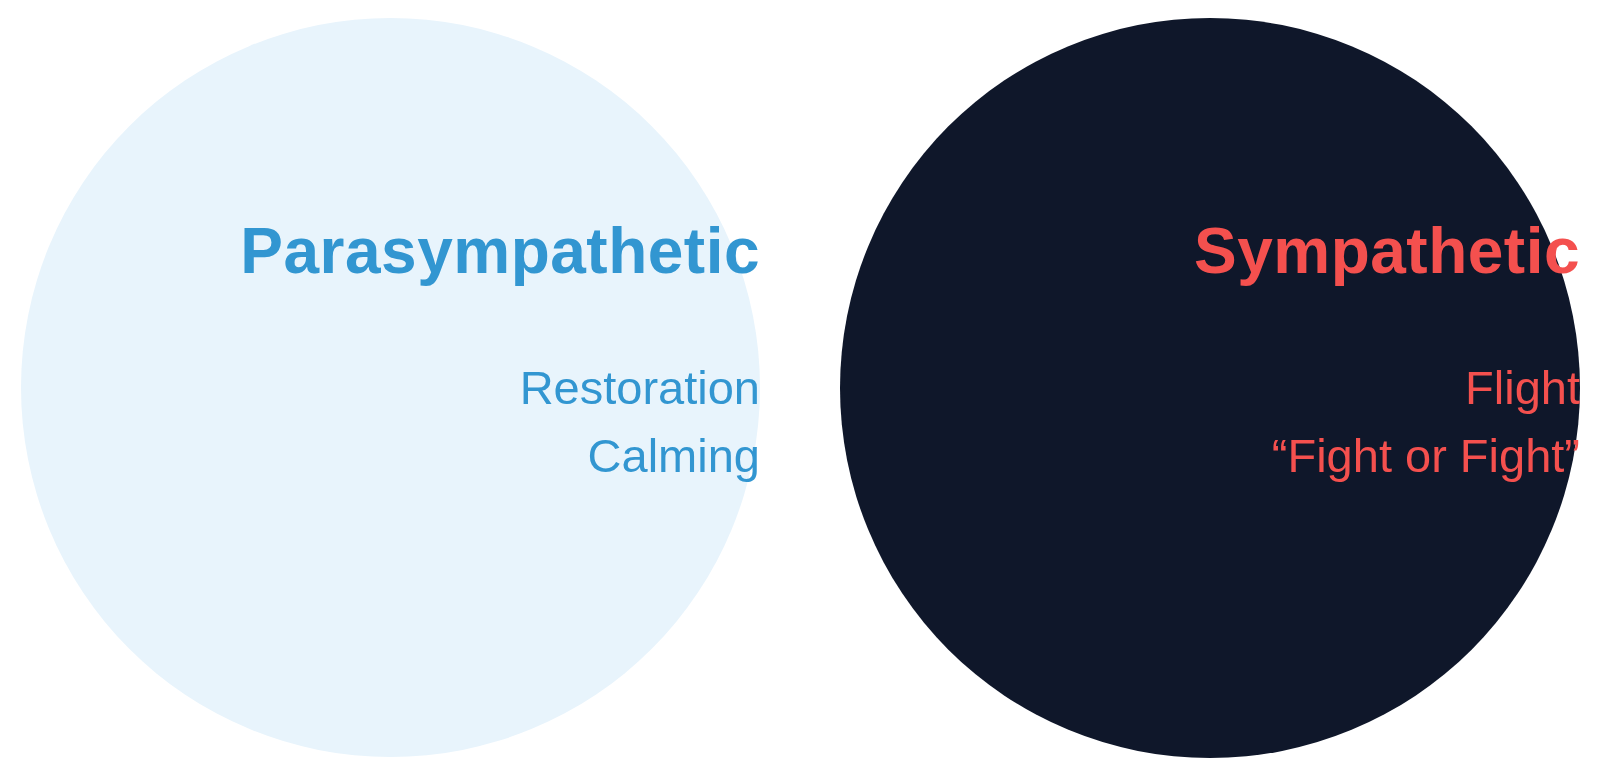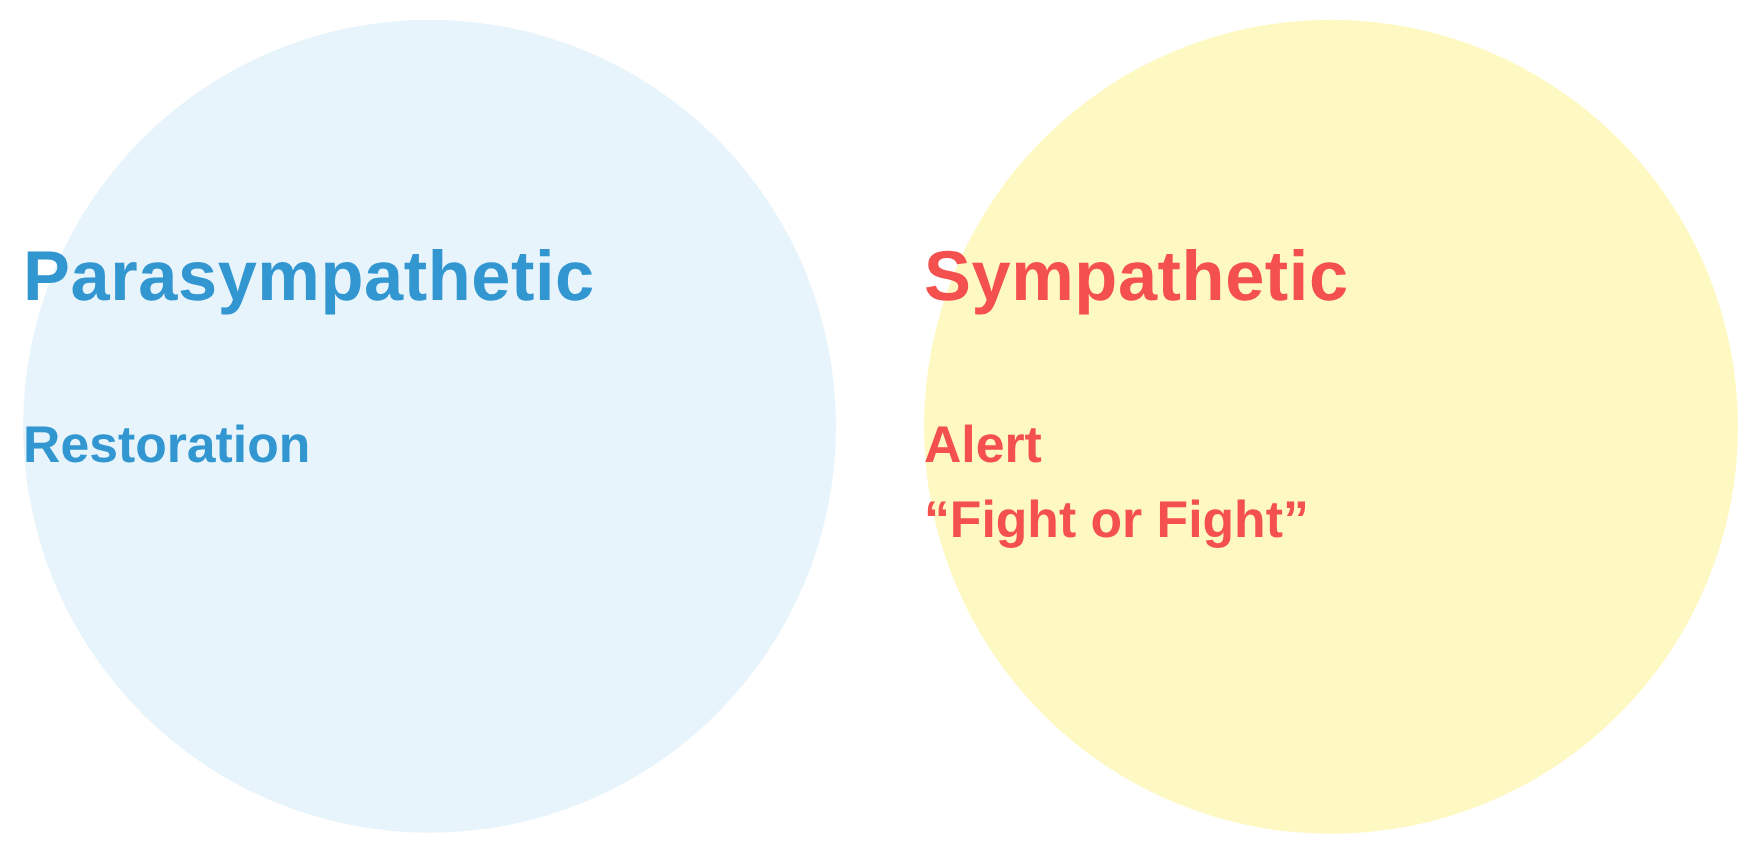--- a/index.html
+++ b/index.html
@@ -28,46 +28,47 @@
     left: 840px;
     top: 18px;
     width: 740px;
     height: 740px;
   }
   .circle-title {
     position: absolute;
     top: 195px;
     left: 0;
     width: 100%;
-    text-align: left;
+    text-align: right;
     font-size: 64px;
     font-weight: 700;
     line-height: 76px;
     letter-spacing: 0.5px;
   }
   .circle-lines {
     position: absolute;
-    top: 352px;
+    top: 336px;
     left: 0;
     width: 100%;
-    text-align: left;
+    text-align: right;
     font-size: 47px;
-    font-weight: 700;
+    font-weight: 400;
     line-height: 68px;
   }
 </style>
 </head>
 <body style="background: rgb(255, 255, 255);">
 
 <div class="circle circle-left" style="background-color: rgb(232, 244, 252); color: rgb(50, 150, 209);">
   <div class="circle-title">Parasympathetic</div>
   <div class="circle-lines">
     <div class="line">Restoration</div>
+    <div class="line">Calming</div>
   </div>
 </div>
 
-<div class="circle circle-right" style="background-color: #fef9c3; color: rgb(244, 80, 78);">
+<div class="circle circle-right" style="background-color: #0f172a; color: rgb(244, 80, 78);">
   <div class="circle-title">Sympathetic</div>
   <div class="circle-lines">
-    <div class="line">Alert</div>
+    <div class="line">Flight</div>
     <div class="line">“Fight or Fight”</div>
   </div>
 </div>
 
 </body></html>

